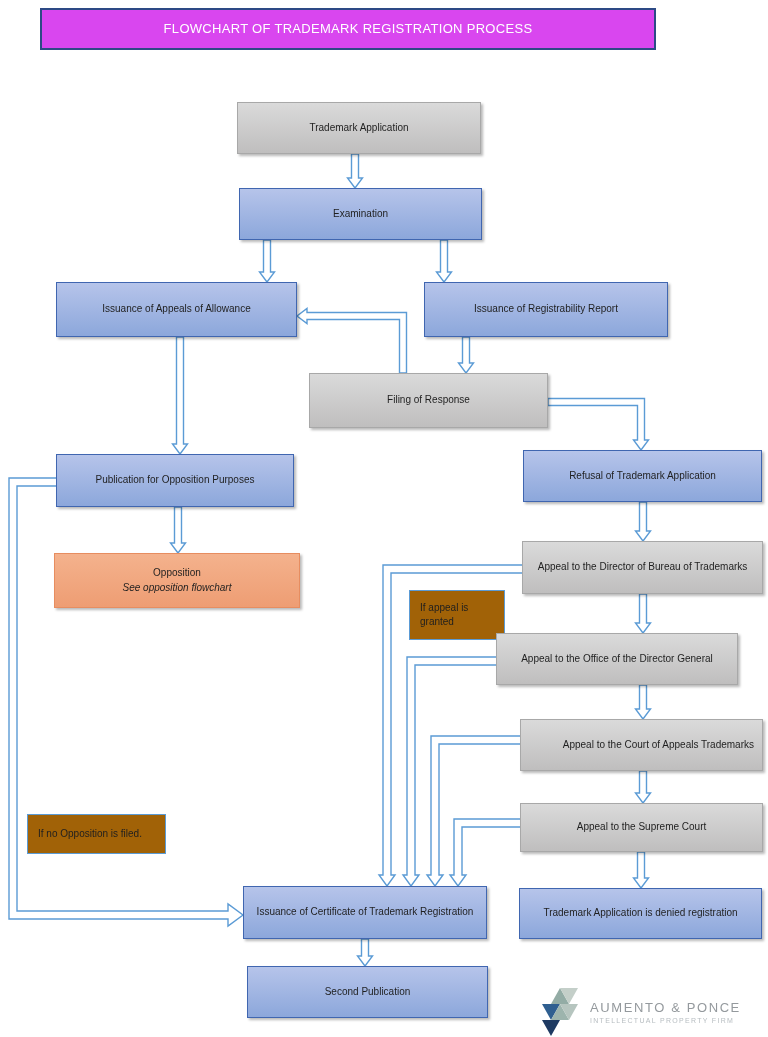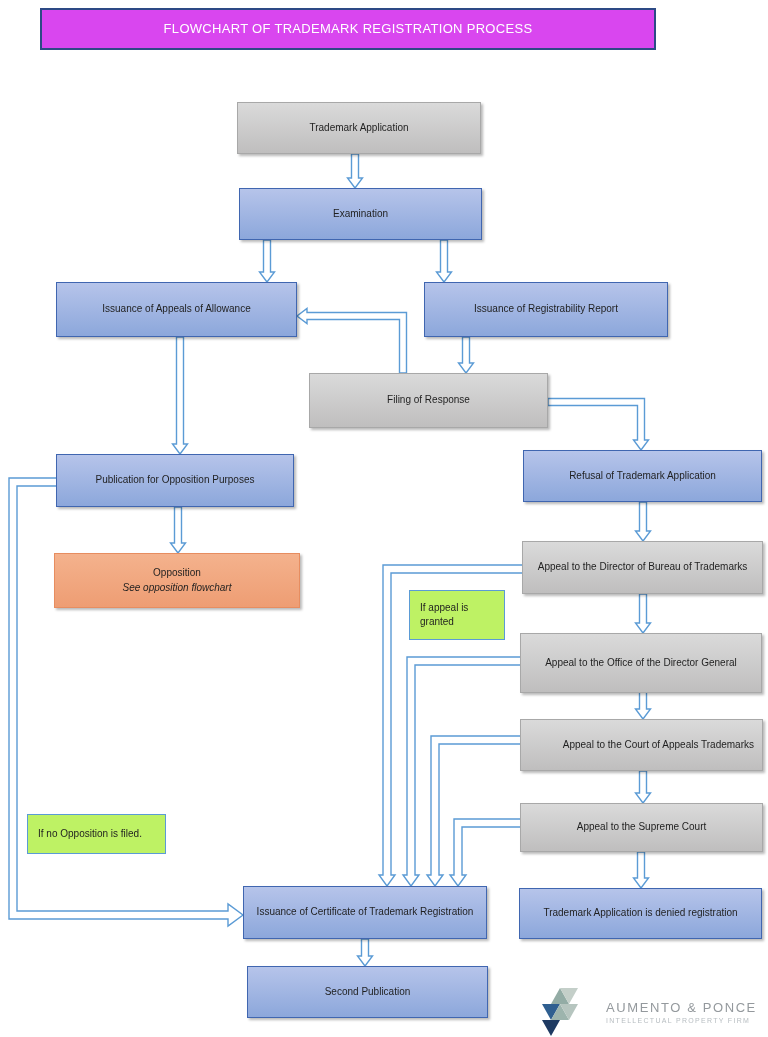--- a/index.html
+++ b/index.html
@@ -8,26 +8,26 @@
   #connector-layer{position:absolute;left:0;top:0;z-index:1;}
   .node{position:absolute;z-index:2;display:flex;align-items:center;justify-content:center;
         text-align:center;font-size:10px;color:#1f1f1f;line-height:1.45;box-sizing:border-box;}
   .node .lbl{padding:0 8px;}
   .blue{background:linear-gradient(180deg,#b6c4ea 0%,#8ca7db 100%);
         border:1.4px solid #4066b0;box-shadow:1.5px 2px 2.5px rgba(0,0,0,.28);}
   .gray{background:linear-gradient(180deg,#dadada 0%,#bfbebe 100%);
         border:1.4px solid #a8a8a8;box-shadow:1.5px 2px 2.5px rgba(0,0,0,.28);}
   .orange{background:linear-gradient(180deg,#f4b28d 0%,#ee9d73 100%);
         border:1.4px solid #e78d60;box-shadow:1.5px 2px 2.5px rgba(0,0,0,.28);}
-  .note{background:#bef264;border:1.6px solid #5B9BD5;}
+  .note{background:#a16207;border:1.6px solid #5B9BD5;}
   .note .lbl{text-align:left;padding:0 10px;width:100%;}
   .banner{background:#d946ef;border:2px solid #2d4a85;color:#ffffff;font-size:13px;letter-spacing:.3px;}
   .sub{display:block;font-style:italic;}
   .logo{position:absolute;left:538px;top:984px;z-index:2;display:flex;align-items:center;}
-  .logo-text{margin-left:24px;}
+  .logo-text{margin-left:8px;}
   .logo-name{font-size:13px;letter-spacing:1.6px;color:#94999d;white-space:nowrap;}
   .logo-tag{font-size:7px;letter-spacing:1.3px;color:#b7bdc1;margin-top:2px;white-space:nowrap;}
 </style>
 </head>
 <body>
 
 <div id="page">
 
   <svg id="connector-layer" width="768" height="1037" viewBox="0 0 768 1037">
       <path d="M351.5,154L351.5,178L347.5,178L355,188L362.5,178L358.5,178L358.5,154Z" fill="#ffffff" stroke="#5B9BD5" stroke-width="1.4"></path>
@@ -80,21 +80,21 @@
   </div>
   <div class="node blue" style="left: 523px; top: 450px; width: 239px; height: 52px;">
     <span class="lbl" style="max-width: 170px;">Refusal of Trademark Application</span>
   </div>
   <div class="node gray" style="left: 522px; top: 541px; width: 241px; height: 53px;">
     <span class="lbl">Appeal to the Director of Bureau of Trademarks</span>
   </div>
   <div class="node note" style="left: 409px; top: 590px; width: 96px; height: 50px;">
     <span class="lbl">If appeal is granted</span>
   </div>
-  <div class="node gray" style="left: 520px; top: 633px; width: 242px; height: 60px;">
+  <div class="node gray" style="left: 496px; top: 633px; width: 242px; height: 52px;">
     <span class="lbl">Appeal to the Office of the Director General</span>
   </div>
   <div class="node gray" style="left: 520px; top: 719px; width: 243px; height: 52px; justify-content: flex-end;">
     <span class="lbl">Appeal to the Court of Appeals Trademarks</span>
   </div>
   <div class="node gray" style="left: 520px; top: 803px; width: 243px; height: 49px;">
     <span class="lbl">Appeal to the Supreme Court</span>
   </div>
   <div class="node note" style="left: 27px; top: 814px; width: 139px; height: 40px;">
     <span class="lbl">If no Opposition is filed.</span>

